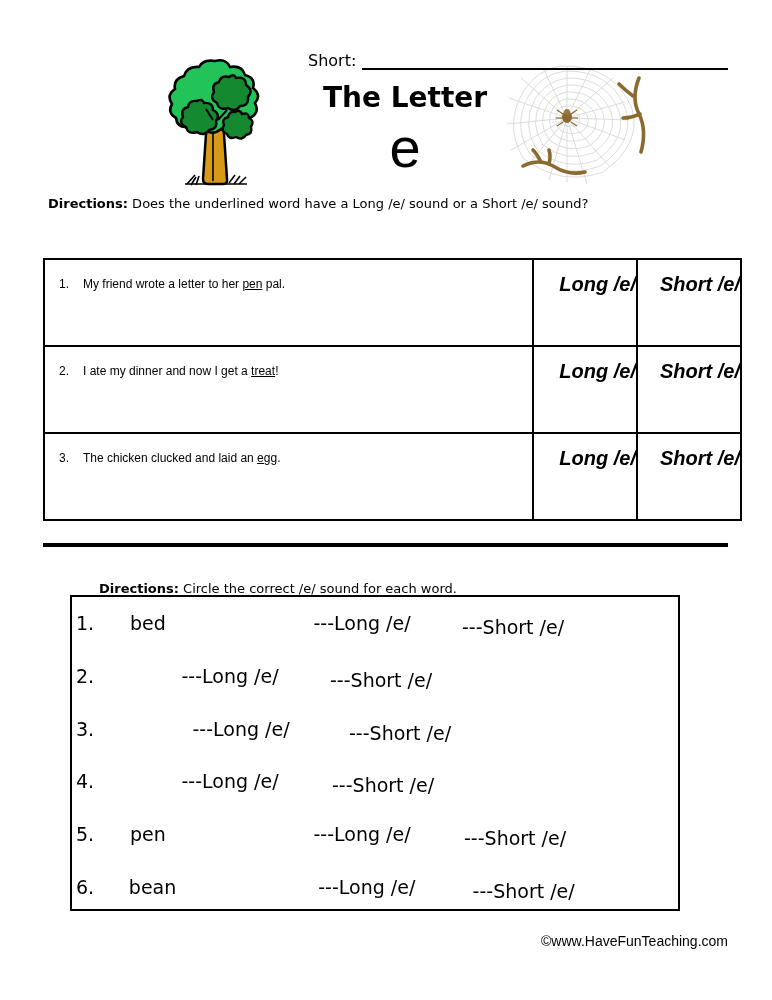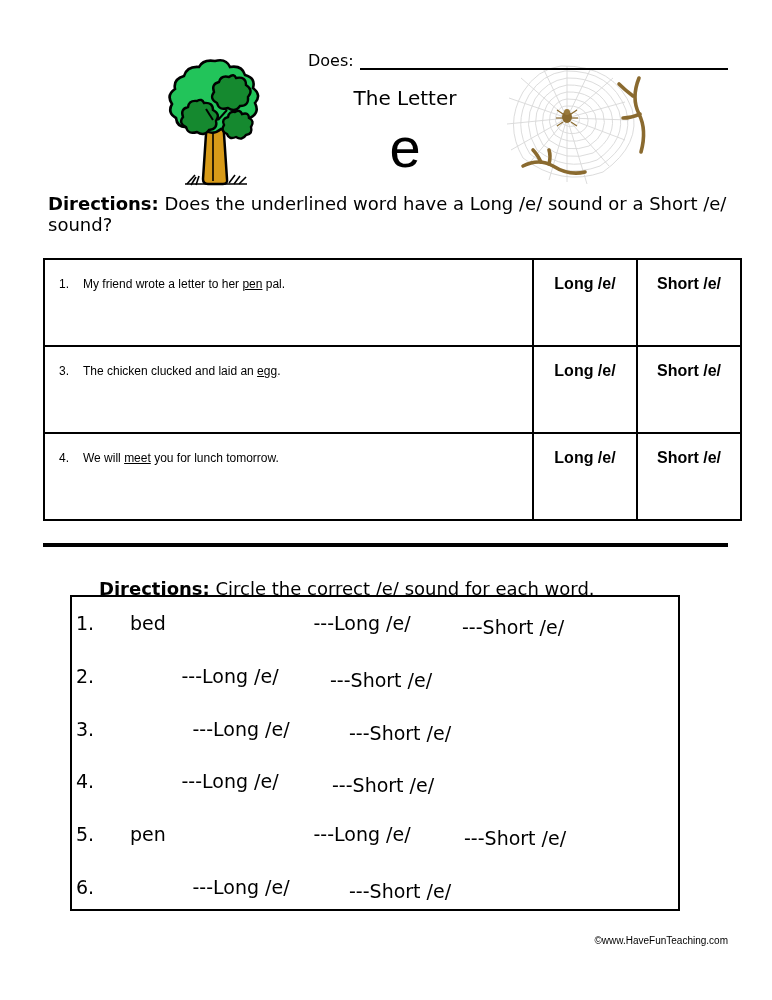--- a/index.html
+++ b/index.html
@@ -51,40 +51,40 @@
     flex: 1 1 auto;
     border-bottom: 2px solid #000;
     height: 16px;
   }
   #title-main {
     position: absolute;
     left: 300px; top: 82px;
     width: 210px;
     text-align: center;
     font-family: "DejaVu Sans", sans-serif;
-    font-weight: normal;
-    font-size: 20px;
+    font-weight: bold;
+    font-size: 28px;
     line-height: 32px;
     letter-spacing: 0px;
   }
   #title-letter {
     position: absolute;
     left: 300px; top: 119px;
     width: 210px;
     text-align: center;
     font-family: "Liberation Sans", sans-serif;
     font-weight: normal;
     font-size: 56px;
     line-height: 58px;
   }
 
   
   .directions {
     position: absolute;
-    font-size: 18px;
+    font-size: 13px;
     line-height: 21px;
   }
   .directions b {
     font-weight: bold;
   }
   #directions-1 {
     left: 48px; top: 193px;
     width: 690px;
   }
   #directions-2 {
@@ -110,26 +110,27 @@
   #sentence-table td.sent-cell {
     width: 473px;
     font-family: "Liberation Sans", sans-serif;
     font-size: 12px;
     line-height: 22px;
     padding: 13px 0 4px 14px;
     white-space: nowrap;
   }
   #sentence-table td.opt-cell {
     width: 102px;
-    text-align: center;
+    text-align: right;
     font-family: "Liberation Sans", sans-serif;
     font-weight: bold;
-    font-size: 16px;
+    font-size: 20px;
     line-height: 18px;
     padding-top: 15px;
+    font-style: italic;
   }
   .sent-num {
     display: inline-block;
     min-width: 24px;
   }
   .u { text-decoration: underline; }
 
   
   #section-divider {
     position: absolute;
@@ -177,21 +178,21 @@
   .wrow.r3 .wshort, .wrow.r6 .wshort { padding-left: 8px; }
   .wrow.r4 .wshort, .wrow.r5 .wshort { padding-left: 2px; }
 
   
   #footer {
     position: absolute;
     left: 0; top: 932px;
     width: 728px;
     text-align: right;
     font-family: "Liberation Sans", sans-serif;
-    font-size: 10px;
+    font-size: 14px;
     line-height: 18px;
   }
 </style>
 </head>
 <body>
 
 <div id="header">
 
   <div id="tree-illustration">
     <svg viewBox="0 0 104 133" width="104" height="133" xmlns="http://www.w3.org/2000/svg">
@@ -278,21 +279,21 @@
         <path d="M128 34 Q120 28 114 22"></path>
         <path d="M135 52 Q126 56 118 56"></path>
         <path d="M18 104 Q34 96 48 104 Q64 114 80 110"></path>
         <path d="M36 100 Q32 92 28 88"></path>
         <path d="M44 102 Q46 94 44 88"></path>
       </g>
     </svg>
   </div>
 
   <div id="name-row">
-    <span id="name-label">Does:</span>
+    <span id="name-label">Short:</span>
     <span id="name-blank"></span>
   </div>
 
   <div id="title-main">The Letter</div>
   <div id="title-letter">e</div>
 </div>
 
 <div class="directions" id="directions-1">
   <b>Directions:</b><span> Does the underlined word have a Long /e/ sound or a Short /e/ sound?</span>
 </div>
@@ -301,28 +302,28 @@
   <tbody>
     <tr>
       <td class="sent-cell">
         <span class="sent-num">1.</span><span>My friend wrote a letter to her </span><span class="u">pen</span><span> pal.</span>
       </td>
       <td class="opt-cell">Long /e/</td>
       <td class="opt-cell">Short /e/</td>
     </tr>
     <tr>
       <td class="sent-cell">
-        <span class="sent-num">3.</span><span>The chicken clucked and laid an </span><span class="u">egg</span><span>.</span>
+        <span class="sent-num">2.</span><span>I ate my dinner and now I get a </span><span class="u">treat</span><span>!</span>
       </td>
       <td class="opt-cell">Long /e/</td>
       <td class="opt-cell">Short /e/</td>
     </tr>
     <tr>
       <td class="sent-cell">
-        <span class="sent-num">4.</span><span>We will </span><span class="u">meet</span><span> you for lunch tomorrow.</span>
+        <span class="sent-num">3.</span><span>The chicken clucked and laid an </span><span class="u">egg</span><span>.</span>
       </td>
       <td class="opt-cell">Long /e/</td>
       <td class="opt-cell">Short /e/</td>
     </tr>
   </tbody>
 </table>
 
 <div id="section-divider"></div>
 
 <div class="directions" id="directions-2">
@@ -352,18 +353,19 @@
     <span class="wshort">---Short /e/</span>
   </div>
   <div class="wrow r5">
     <span class="wnum">5.</span>
     <span class="wword">pen</span>
     <span class="wlong">---Long /e/</span>
     <span class="wshort">---Short /e/</span>
   </div>
   <div class="wrow r6">
     <span class="wnum">6.</span>
+    <span class="wword">bean</span>
     <span class="wlong">---Long /e/</span>
     <span class="wshort">---Short /e/</span>
   </div>
 </div>
 
 <div id="footer">©www.HaveFunTeaching.com</div>
 
 </body></html>

